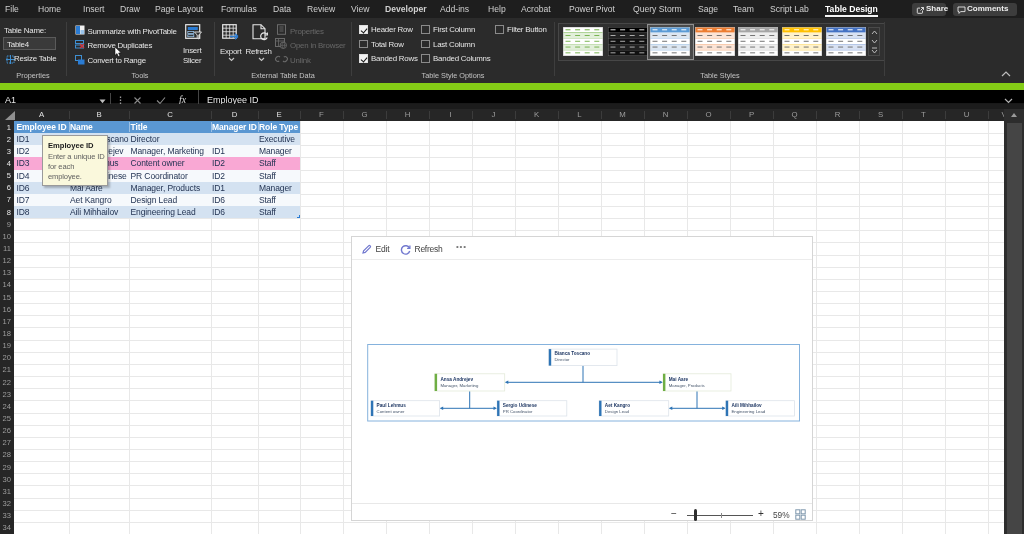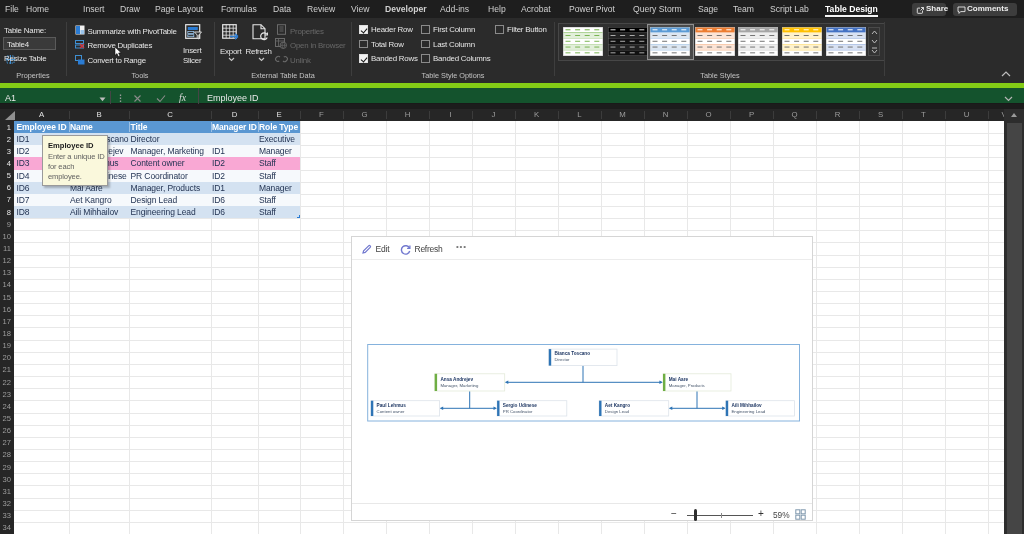--- a/index.html
+++ b/index.html
@@ -30,22 +30,22 @@
 .chk.on { background:#f2f2f2; border:1px solid #e0e0e0; }
 .chk.on::after { content:""; position:absolute; left:1.5px; top:0.5px; width:3px; height:5px;
   border:solid #111; border-width:0 1.3px 1.3px 0; transform:rotate(40deg); }
 
 
 .thumb { position:absolute; top:9px; width:40px; height:29px; background:#fff; }
 .tsel { position:absolute; top:5.5px; width:47px; height:36px; background:#4a4a4a;
   border:1px solid #8f8f8f; }
 
 
-#fbar { position:absolute; left:0; top:83px; width:1024px; height:21px; background:#14532d;
-  border-top:5px solid #84cc16; border-bottom:1px solid #191919; }
+#fbar { position:absolute; left:0; top:83px; width:1024px; height:21px; background:#000000;
+  border-top:7px solid #84cc16; border-bottom:1px solid #191919; }
 #fbar .t { position:absolute; color:#e8e8e8; font-size:9px; top:5px; }
 
 
 #colhead { position:absolute; left:0; top:109px; width:1024px; height:12px; background:#262626; }
 .clet { position:absolute; top:0; height:12px; line-height:12px; font-size:7.8px;
   color:#9d9d9d; text-align:center; width:20px; margin-left:-10px; }
 .clet.sel { color:#e3e3e3; }
 .ctick { position:absolute; top:2px; height:8px; width:1px; background:#3c3c3c; }
 
 
@@ -81,21 +81,21 @@
 
 #vscroll { position:absolute; left:1004px; top:109px; width:20px; height:425px; background:#2d2d2d; }
 #vthumb { position:absolute; left:2.5px; top:14px; width:15px; height:411px; background:#454545; }
 </style>
 </head>
 <body>
 <div id="stage">
 
   <div id="tabbar">
     <span class="tab" style="left:5px;">File</span>
-    <span class="tab" style="left:26px;">Home</span>
+    <span class="tab" style="left:38px;">Home</span>
     <span class="tab" style="left:83px;">Insert</span>
     <span class="tab" style="left:120px;">Draw</span>
     <span class="tab" style="left:155px;">Page Layout</span>
     <span class="tab" style="left:221px;">Formulas</span>
     <span class="tab" style="left:273px;">Data</span>
     <span class="tab" style="left:307px;">Review</span>
     <span class="tab" style="left:351px;">View</span>
     <span class="tab" style="left:385px;font-weight:bold;">Developer</span>
     <span class="tab" style="left:440px;">Add-ins</span>
     <span class="tab" style="left:488px;">Help</span>
@@ -117,21 +117,21 @@
   <div id="ribbon">
 
     <div class="rtext" style="left:4px;top:8px;">Table Name:</div>
     <div class="abs" style="left:3px;top:19px;width:53px;height:13px;background:#3a3a3a;border:1px solid #5a5a5a;">
       <span class="rtext" style="left:3px;top:1.5px;">Table4</span>
       </div>
     <svg class="abs" style="left:6px;top:37px;" width="9" height="9" viewBox="0 0 9 9">
         <rect x="1" y="1" width="7" height="7" fill="none" stroke="#3f8fd1" stroke-width="1" stroke-dasharray="1.5 1"></rect>
         <path d="M4.5 0 v9 M0 4.5 h9" stroke="#3f8fd1" stroke-width="1"></path>
       </svg>
-    <div class="rtext" style="left:4px;top:36px;">Resize Table</div>
+    <div class="rtext" style="left:14px;top:36px;">Resize Table</div>
     <div class="glabel" style="left:0px;width:66px;">Properties</div>
     <div class="gsep" style="left:66px;"></div>
 
     <svg class="abs" style="left:74.5px;top:7px" width="10" height="10" viewBox="0 0 10 10">
         <rect x="0.5" y="0.5" width="9" height="9" fill="#f0f0f0"></rect>
         <rect x="1" y="1" width="4" height="8" fill="#2b7cd3"></rect>
         <rect x="5.5" y="5" width="3.5" height="4" fill="#9ac4ea"></rect>
       </svg>
     <div class="rtext" style="left:87.5px;top:8.5px;">Summarize with PivotTable</div>
     <svg class="abs" style="left:74.5px;top:22px" width="10" height="10" viewBox="0 0 10 10">

